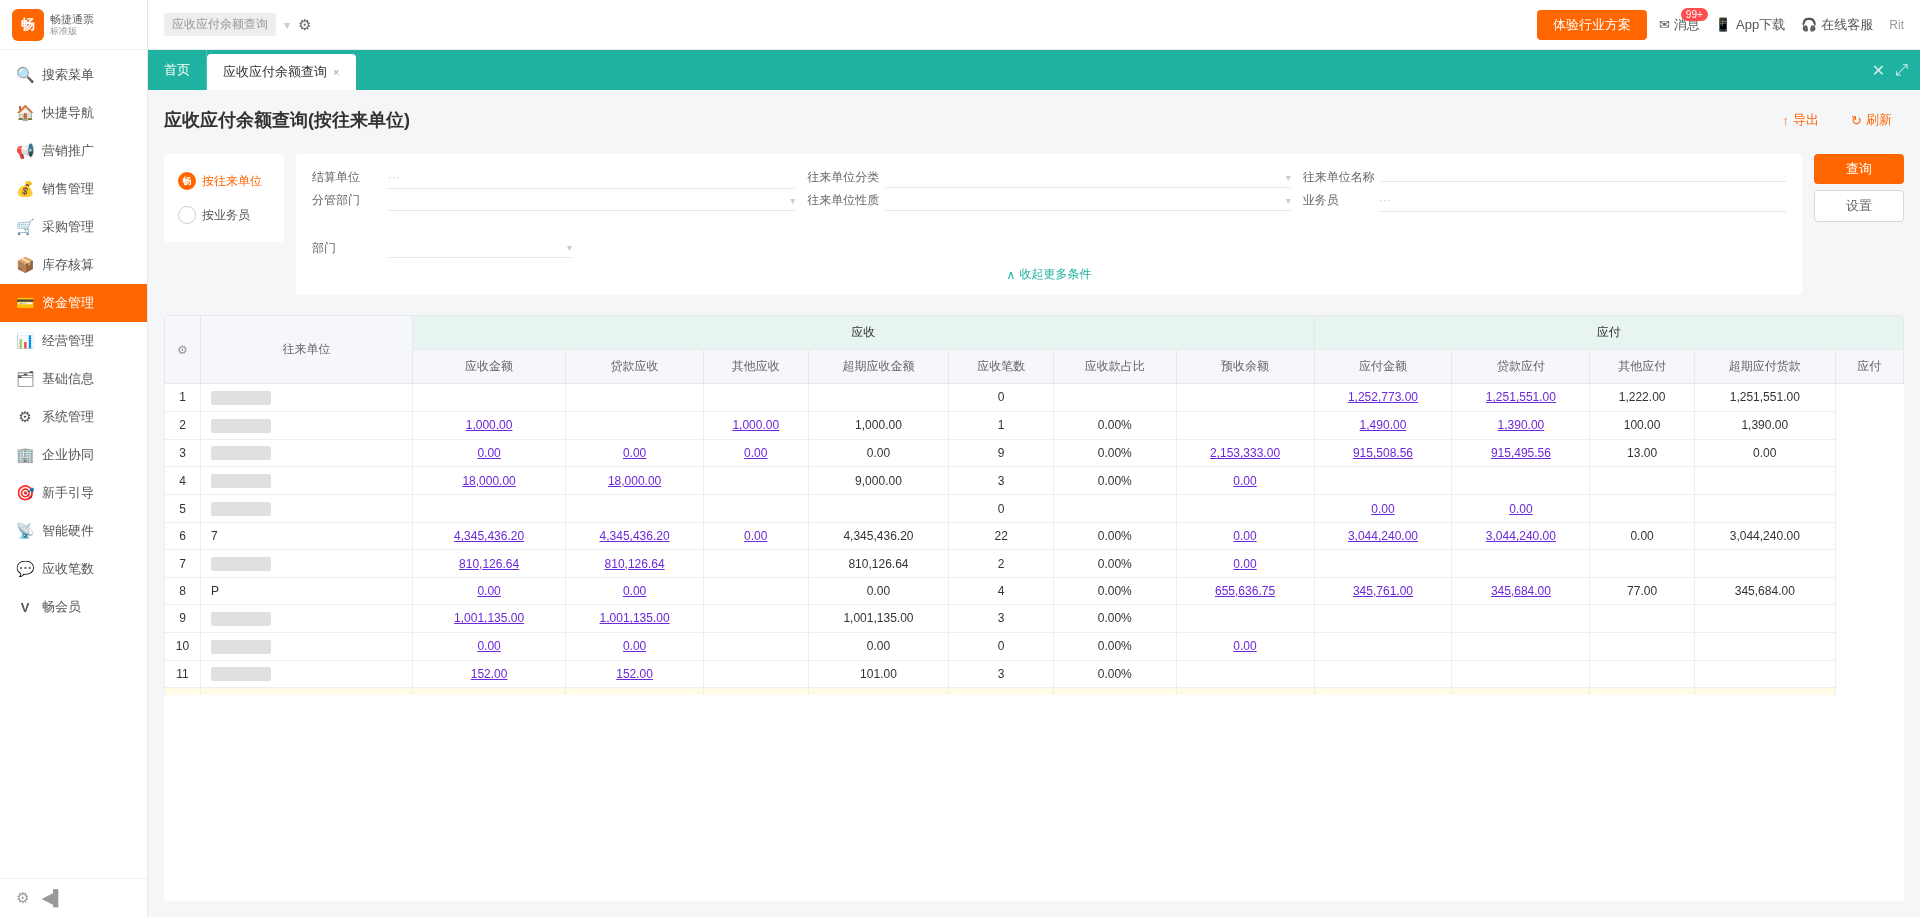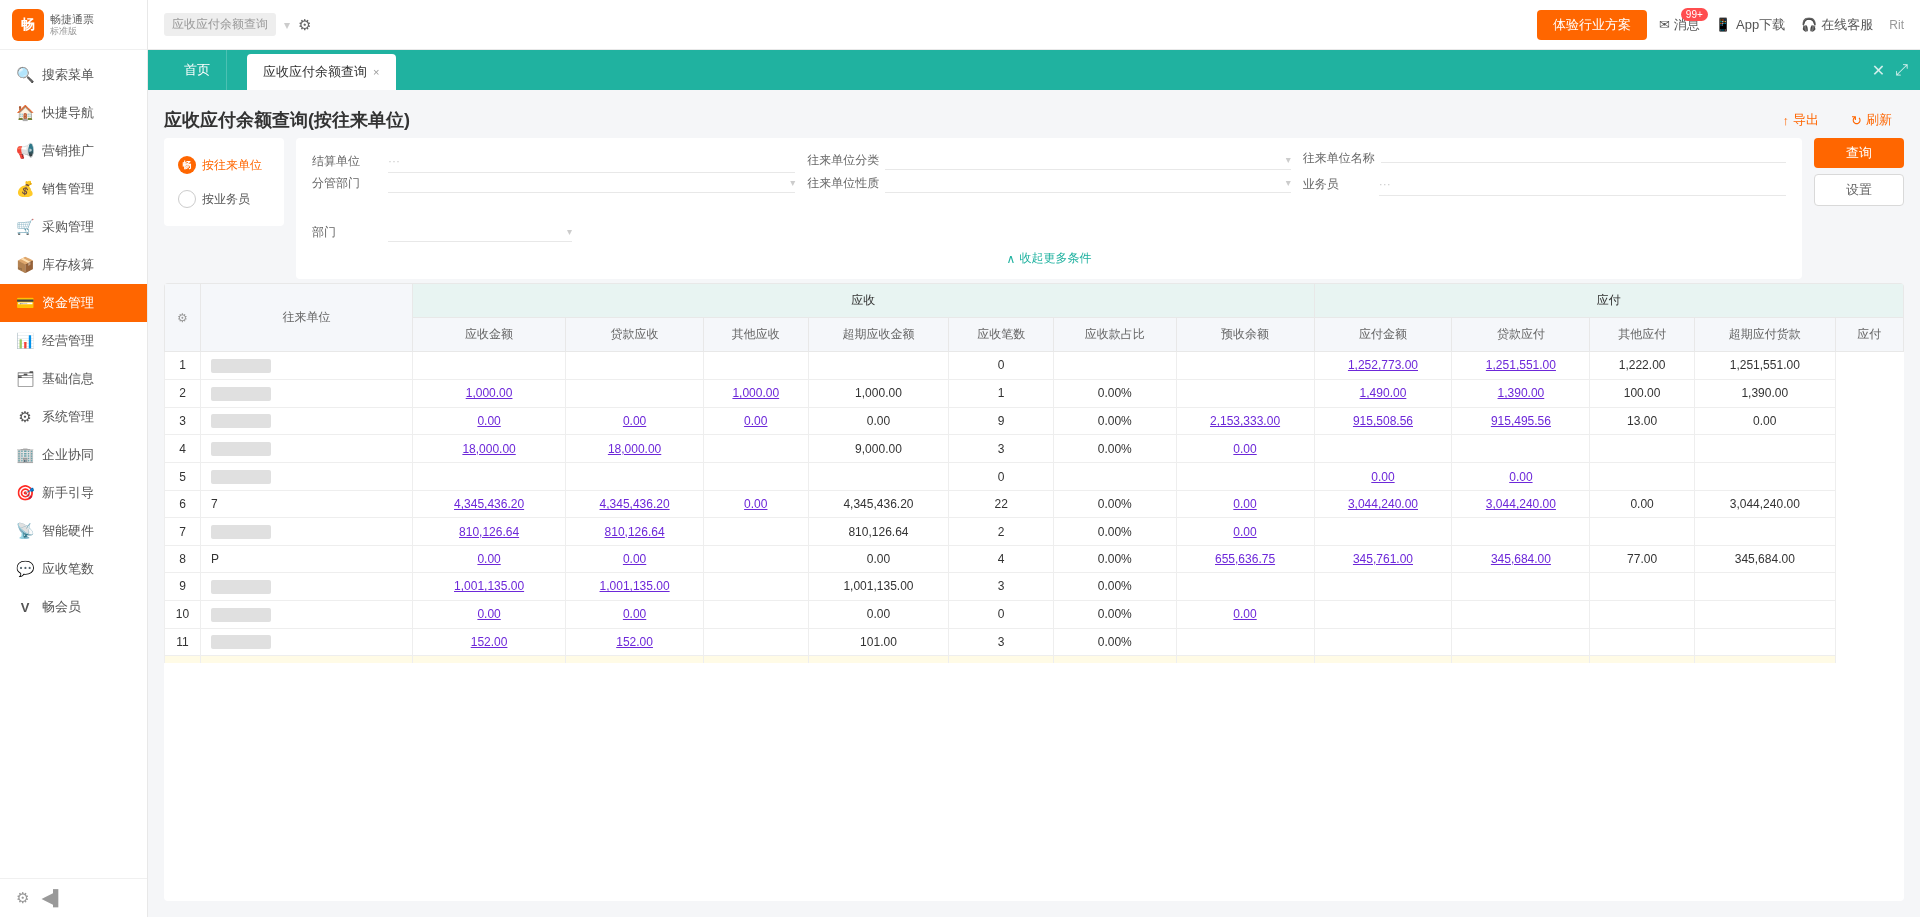--- a/index.html
+++ b/index.html
@@ -33,39 +33,39 @@
     .topbar-solution-btn { background: #ff6600; color: #fff; border: none; border-radius: 4px; padding: 6px 16px; font-size: 13px; cursor: pointer; }
     .topbar-right { display: flex; align-items: center; gap: 16px; margin-left: auto; }
     .topbar-msg { position: relative; display: flex; align-items: center; gap: 4px; cursor: pointer; color: #555; font-size: 13px; }
     .badge { background: #ff4d4f; color: #fff; border-radius: 10px; font-size: 10px; padding: 1px 5px; position: absolute; top: -8px; right: -8px; }
     .topbar-app { display: flex; align-items: center; gap: 4px; cursor: pointer; color: #555; font-size: 13px; }
     .topbar-service { display: flex; align-items: center; gap: 4px; cursor: pointer; color: #555; font-size: 13px; }
     .topbar-user { color: #999; font-size: 12px; cursor: pointer; }
 
     
     .tabbar { height: 40px; background: #20b2a0; display: flex; align-items: stretch; padding: 0; position: relative; }
-    .tab { display: flex; align-items: center; padding: 0 16px; cursor: pointer; font-size: 13px; color: rgba(255,255,255,0.8); border-right: 1px solid rgba(255,255,255,0.2); gap: 6px; margin-left: 20px; }
+    .tab { display: flex; align-items: center; padding: 0 16px; cursor: pointer; font-size: 13px; color: rgba(255,255,255,0.8); border-right: 1px solid rgba(255,255,255,0.2); gap: 6px; }
     .tab.home { color: #fff; }
     .tab.active { background: #fff; color: #333; border-radius: 4px 4px 0 0; margin-top: 4px; }
     .tab-close { color: #999; font-size: 11px; cursor: pointer; }
     .tabbar-actions { margin-left: auto; display: flex; align-items: center; padding: 0 12px; gap: 10px; }
     .tabbar-actions .icon-btn { color: rgba(255,255,255,0.8); cursor: pointer; font-size: 16px; }
 
     
-    .page-content { flex: 1; overflow: auto; background: #f5f6f8; padding: 16px; display: flex; flex-direction: column; gap: 4px; }
+    .page-content { flex: 1; overflow: auto; background: #f5f6f8; padding: 16px; display: flex; flex-direction: column; gap: 20px; }
 
     
     .page-header { display: flex; align-items: center; justify-content: space-between; }
     .page-title { font-size: 18px; font-weight: bold; color: #333; }
     .page-actions { display: flex; gap: 8px; }
     .btn-export { display: flex; align-items: center; gap: 4px; padding: 5px 12px; border: none; background: transparent; color: #ff6600; cursor: pointer; font-size: 13px; }
     .btn-refresh { display: flex; align-items: center; gap: 4px; padding: 5px 12px; border: none; background: transparent; color: #ff6600; cursor: pointer; font-size: 13px; }
     .filter-label { font-size: 13px; color: #333; font-weight: 500; }
     .filter-icon-btn { color: #20b2a0; cursor: pointer; font-size: 16px; border: none; background: none; }
-    .filter-row { display: flex; align-items: flex-start; gap: 12px; }
+    .filter-row { display: flex; align-items: center; gap: 12px; }
     .filter-item { display: flex; align-items: center; gap: 6px; flex: 1; }
     .filter-item-label { color: #666; font-size: 12px; white-space: nowrap; min-width: 70px; }
     .filter-input { flex: 1; border: none; border-bottom: 1px solid #e8e8e8; padding: 4px 0; font-size: 12px; color: #333; background: transparent; outline: none; cursor: pointer; }
     .filter-select { flex: 1; display: flex; align-items: center; justify-content: space-between; border: none; border-bottom: 1px solid #e8e8e8; padding: 4px 0; cursor: pointer; }
     .filter-select span { font-size: 12px; color: #999; }
     .filter-select .arrow { color: #ccc; font-size: 10px; }
     .filter-collapse { display: flex; align-items: center; justify-content: center; padding: 8px 0 0; color: #20b2a0; cursor: pointer; font-size: 12px; gap: 4px; }
     .filter-nav { width: 120px; background: #fff; border-radius: 4px; padding: 10px 0; flex-shrink: 0; }
     .filter-nav-item { display: flex; align-items: center; gap: 6px; padding: 8px 14px; cursor: pointer; font-size: 12px; color: #555; }
     .filter-nav-item.active { color: #ff6600; }

